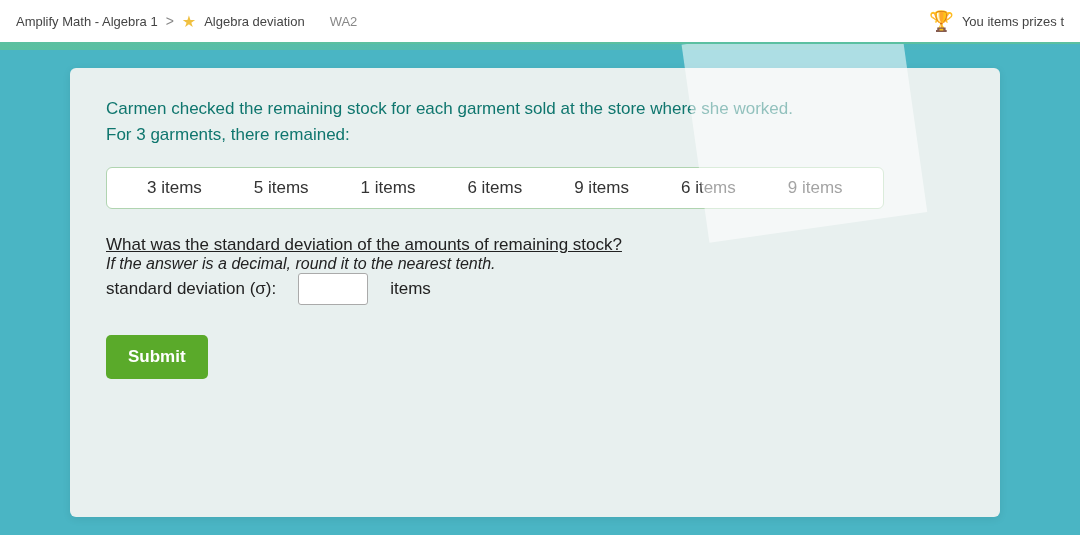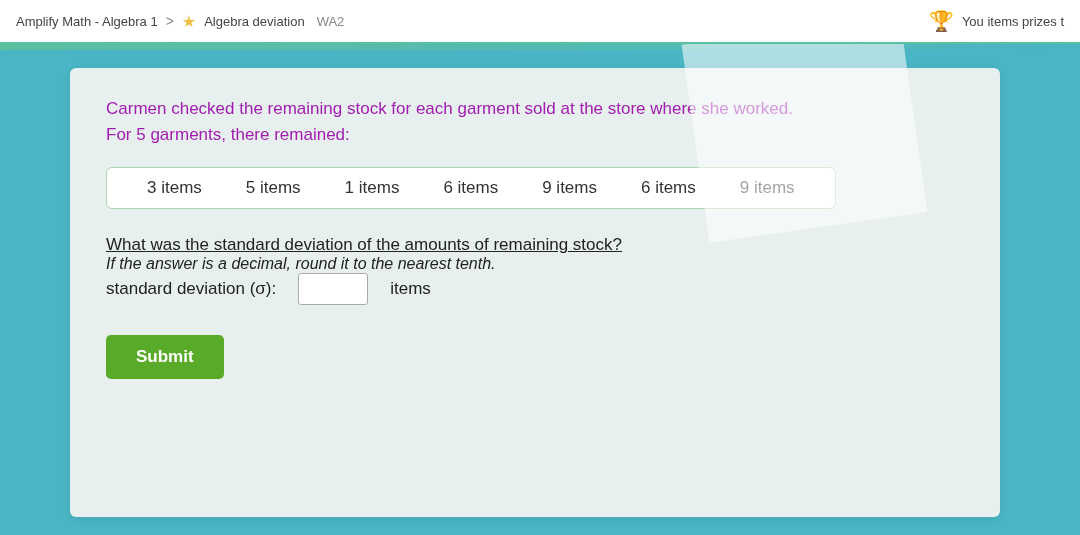--- a/index.html
+++ b/index.html
@@ -83,29 +83,29 @@
       flex: 1;
       margin: 18px 30px 18px 10px;
       border-radius: 6px;
       padding: 28px 36px;
       position: relative;
       box-shadow: 0 2px 8px rgba(0,0,0,0.08);
     }
 
     .problem-text {
       font-size: 17px;
-      color: #a21caf;
+      color: #0f766e;
       line-height: 1.5;
       margin-bottom: 20px;
     }
 
     .items-row {
       display: flex;
       align-items: center;
-      gap: 8px;
+      gap: 16px;
       margin-bottom: 26px;
       background: white;
       border: 1.5px solid #b0d4b0;
       border-radius: 6px;
       padding: 10px 22px;
       width: fit-content;
     }
 
     .item-val {
       font-size: 17px;
@@ -142,21 +142,21 @@
       border-radius: 3px;
       font-size: 16px;
       padding: 0 6px;
     }
 
     .submit-btn {
       background: #5aaa2a;
       color: white;
       border: none;
       border-radius: 5px;
-      padding: 12px 30px;
+      padding: 12px 22px;
       font-size: 17px;
       font-weight: bold;
       cursor: pointer;
     }
 
     
     .paper-overlay {
       position: absolute;
       top: 0;
       right: 80px;
@@ -176,40 +176,40 @@
   </style>
 </head>
 <body>
 
 <div class="topbar">
   <div class="topbar-left">
     <span>Amplify Math - Algebra 1</span>
     <span class="breadcrumb-sep">&gt;</span>
     <span class="star-icon">★</span>
     <span>Algebra deviation</span>
-    <span style="color:#888; margin-left:4px;">WA2</span>
+    <span style="color:#888; margin-left:17px;">WA2</span>
   </div>
   <div class="topbar-right">
     <span class="trophy-icon">🏆</span>
     <span>You items prizes t</span>
   </div>
 </div>
 
 <div class="accent-bar"></div>
 
 <div class="main-area">
   <div class="sidebar"></div>
 
   <div class="content-card">
     
     <div class="paper-overlay"></div>
 
     <p class="problem-text">
       <span>Carmen checked the remaining stock for each garment sold at the store where she worked.</span><br>
-      <span>For 5 garments, there remained:</span>
+      <span>For 3 garments, there remained:</span>
     </p>
 
     <div class="items-row">
       <span class="item-val">3 items</span>
       <span class="item-val">5 items</span>
       <span class="item-val">1 items</span>
       <span class="item-val">6 items</span>
       <span class="item-val">9 items</span>
       <span class="item-val">6 items</span>
       <span class="item-val">9 items</span>

